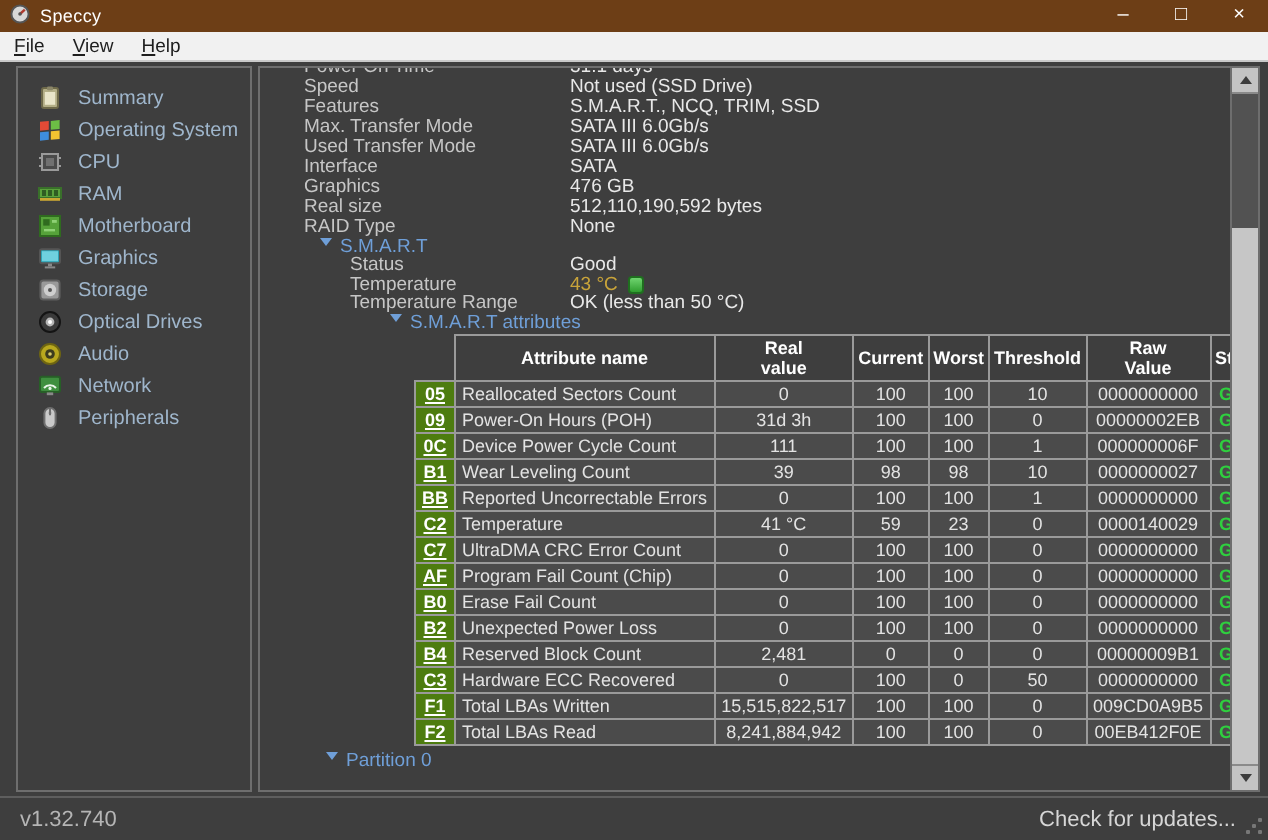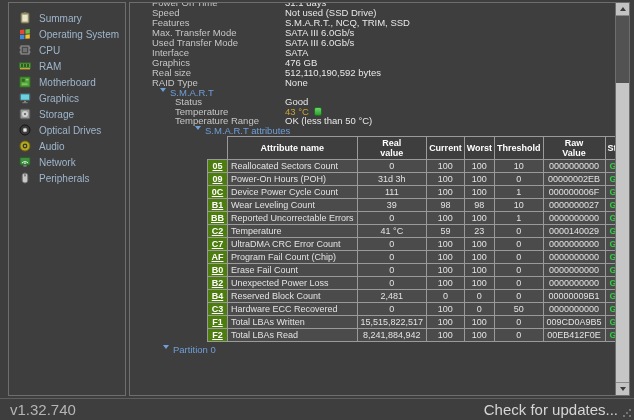--- a/index.html
+++ b/index.html
@@ -150,39 +150,59 @@
     background:#c6c6c6; cursor:grab;
   }
 
   
   .statusbar {
     flex:0 0 22px; height:22px;
     border-top:1px solid #5e5e5e;
     background:#3e3e3e;
     display:flex; align-items:center; justify-content:space-between;
     padding:0 16px 0 10px;
-    font-size:15px; color:#b5b5b5;
+    font-size:11px; color:#b5b5b5;
     position:relative;
   }
   .updates-link { color:#d6d6d6; cursor:pointer; }
   .grip {
     position:absolute; right:2px; bottom:2px; width:10px; height:10px;
     background:
       radial-gradient(circle at 8px 2px, #777 1px, transparent 1.2px),
       radial-gradient(circle at 8px 8px, #777 1px, transparent 1.2px),
       radial-gradient(circle at 2px 8px, #777 1px, transparent 1.2px),
       radial-gradient(circle at 5px 5px, #777 1px, transparent 1.2px);
   }
 </style>
 </head>
 <body>
 
 <div class="window">
 
-
+  <div class="titlebar">
+    <span>
+      <svg width="10" height="10" viewBox="0 0 10 10">
+          <circle cx="5" cy="5" r="4.3" fill="#d8d8d8" stroke="#555" stroke-width="1"></circle>
+          <line x1="5" y1="5" x2="7.4" y2="2.8" stroke="#b03a2e" stroke-width="1.2"></line>
+          <circle cx="5" cy="5" r="0.9" fill="#555"></circle>
+        </svg>
+    </span>
+    <span class="title">Speccy</span>
+    <div class="win-controls">
+      <span class="wc">–</span>
+      <span class="wc">□</span>
+      <span class="wc close">×</span>
+    </div>
+  </div>
+
+  <div class="menubar">
+    <span class="menu-item"><span class="mkey">F</span><span>ile</span></span>
+    <span class="menu-item"><span class="mkey">V</span><span>iew</span></span>
+    <span class="menu-item"><span class="mkey">H</span><span>elp</span></span>
+  </div>
 
   <div class="content">
 
     <div class="sidebar">
       <div class="nav-item">
         <svg width="12" height="12" viewBox="0 0 12 12">
             <rect x="2" y="1" width="8" height="10" rx="1" fill="#b3ae86" stroke="#6f6a4a"></rect>
             <rect x="3.4" y="3" width="5.2" height="6.4" fill="#e9e5c9"></rect>
             <rect x="4.5" y="0.3" width="3" height="1.8" rx="0.6" fill="#8b8668"></rect>
           </svg>

